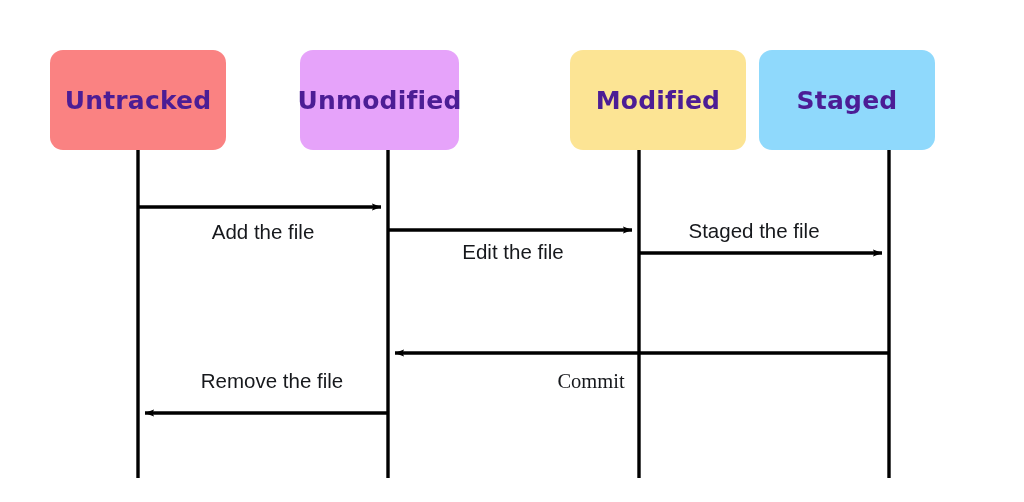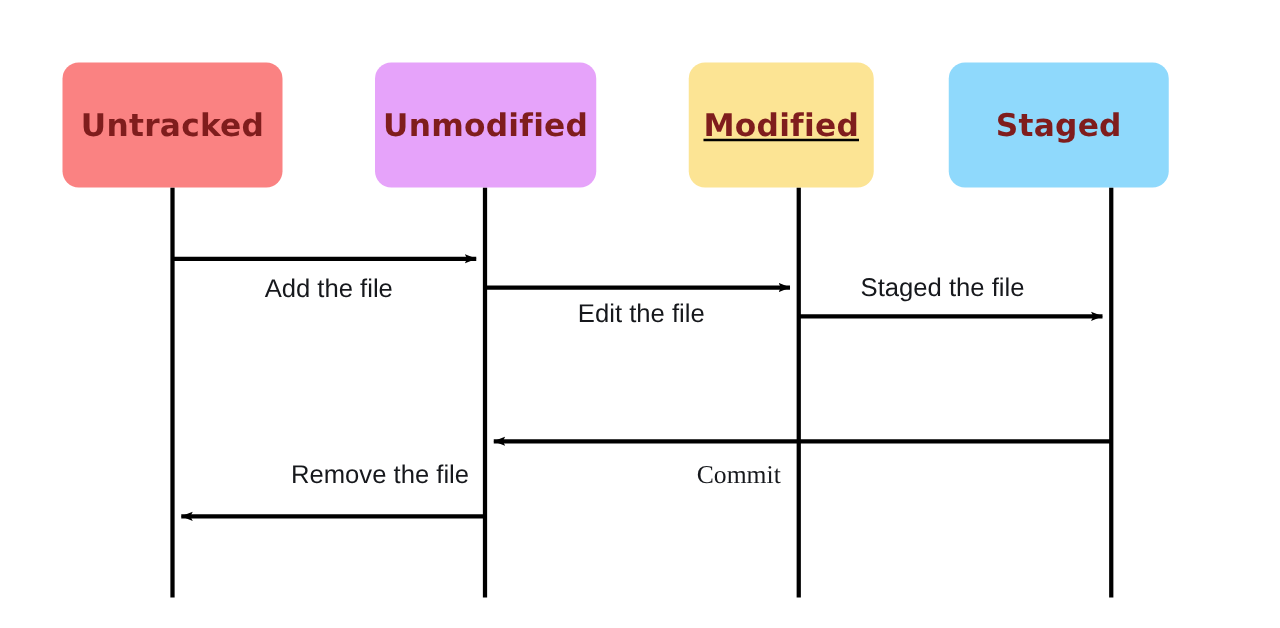--- a/index.html
+++ b/index.html
@@ -31,21 +31,21 @@
     border-radius: 13px;
     display: flex;
     align-items: center;
     justify-content: center;
     box-sizing: border-box;
   }
   .state-box-label {
     font-family: "DejaVu Sans", sans-serif;
     font-weight: 700;
     font-size: 25px;
-    color: #7f1d1d;
+    color: #4c1d95;
     letter-spacing: 0.2px;
     white-space: nowrap;
     line-height: 1;
   }
   .msg-label {
     position: absolute;
     font-family: "Liberation Sans", sans-serif;
     font-size: 20.5px;
     color: #16181c;
     white-space: nowrap;
@@ -81,35 +81,35 @@
       <line x1="639" y1="253" x2="882" y2="253" marker-end="url(#arrowhead-right)"></line>
       <line x1="889" y1="353" x2="395" y2="353" marker-end="url(#arrowhead-left)"></line>
       <line x1="388" y1="413" x2="145" y2="413" marker-end="url(#arrowhead-left)"></line>
     </g>
   </svg>
 
   <div class="state-box" style="left:50px; top:50px; width:176px; background:#fa8282;">
     <span class="state-box-label">Untracked</span>
   </div>
 
-  <div class="state-box" style="left:300px; top:50px; width:177px; background:#e6a3fa;">
+  <div class="state-box" style="left:300px; top:50px; width:159px; background:#e6a3fa;">
     <span class="state-box-label">Unmodified</span>
   </div>
 
-  <div class="state-box" style="left:551px; top:50px; width:148px; background:#fce494;text-decoration:underline;">
+  <div class="state-box" style="left:570px; top:50px; width:176px; background:#fce494;">
     <span class="state-box-label">Modified</span>
   </div>
 
   <div class="state-box" style="left:759px; top:50px; width:176px; background:#8fd9fc;">
     <span class="state-box-label">Staged</span>
   </div>
 
   <div class="msg-label" style="left:263px; top:232px;">Add the file</div>
 
   <div class="msg-label" style="left:513px; top:252px;">Edit the file</div>
 
   <div class="msg-label" style="left:754px; top:231px;">Staged the file</div>
 
   <div class="msg-label" style="left:591px; top:381px;font-family:Liberation Serif, serif;">Commit</div>
 
-  <div class="msg-label" style="left:272px; top:381px;margin-left:32px;">Remove the file</div>
+  <div class="msg-label" style="left:272px; top:381px;">Remove the file</div>
 
 </div>
 
 </body></html>

